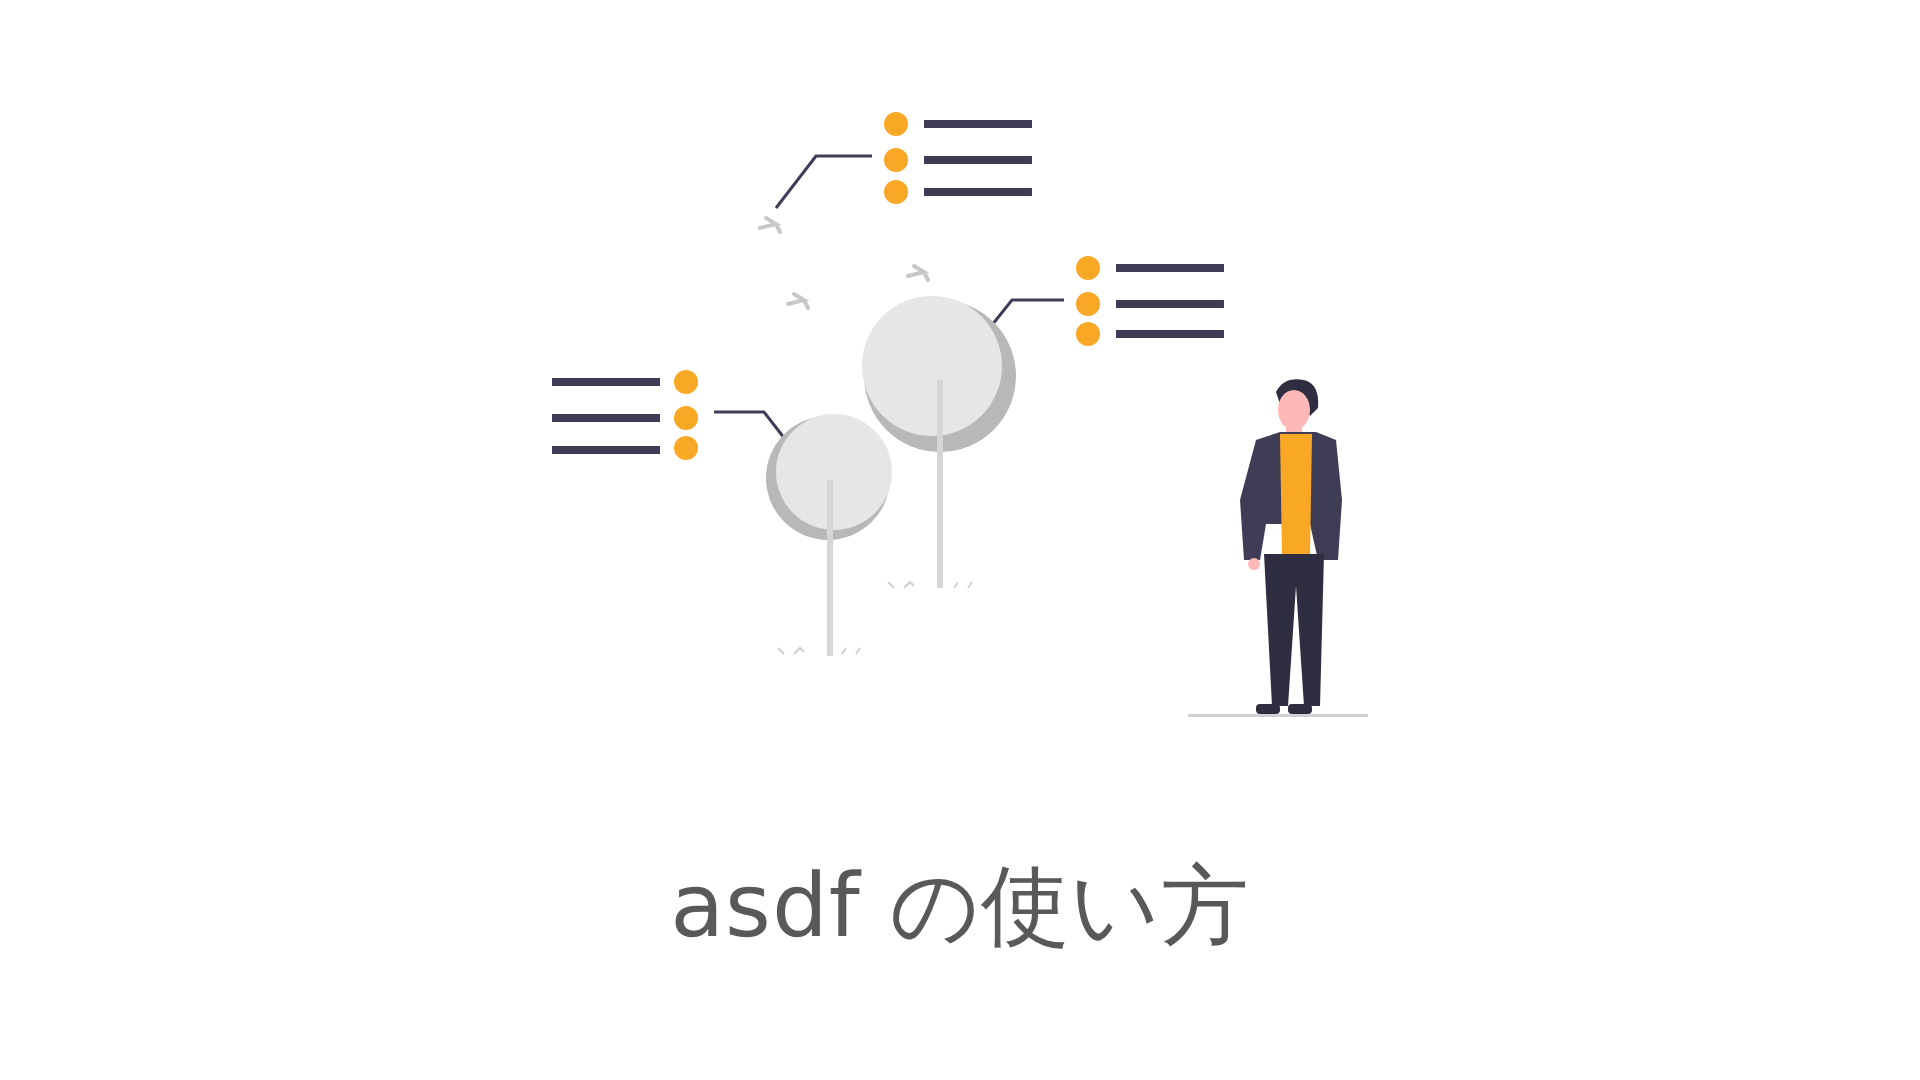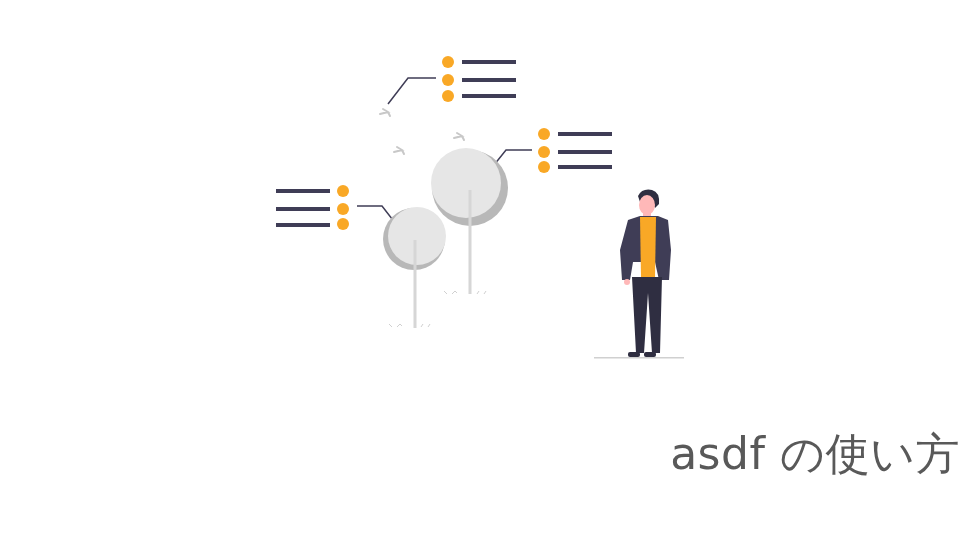--- a/index.html
+++ b/index.html
@@ -1,19 +1,19 @@
 <!DOCTYPE html>
 <html><head>
 <meta charset="utf-8">
 <style>
   html, body { margin: 0; padding: 0; background: #ffffff; }
   body { width: 960px; height: 540px; position: relative; overflow: hidden; font-family: "Liberation Sans", "DejaVu Sans", sans-serif; }
   .slide { position: absolute; left: 0; top: 0; width: 960px; height: 540px; background: #ffffff; }
   .illustration { position: absolute; left: 0; top: 0; width: 960px; height: 400px; }
-  .title { position: absolute; left: 0; top: 422px; width: 960px; text-align: right; font-size: 44px; color: #595959; line-height: 64px; font-family: "DejaVu Sans", "Liberation Sans", sans-serif; letter-spacing: 0.5px; }
+  .title { position: absolute; left: 0; top: 422px; width: 960px; text-align: center; font-size: 44px; color: #595959; line-height: 64px; font-family: "DejaVu Sans", "Liberation Sans", sans-serif; letter-spacing: 0.5px; }
 </style>
 </head>
 <body>
 
 <div class="slide">
   <svg class="illustration" viewBox="0 0 960 400" width="960" height="400">
 
     <g>
       <polyline points="388,104 408,78 436,78" fill="none" stroke="#3F3D56" stroke-width="1.5"></polyline>
       <circle cx="448" cy="62" r="6" fill="#F9A826"></circle>

